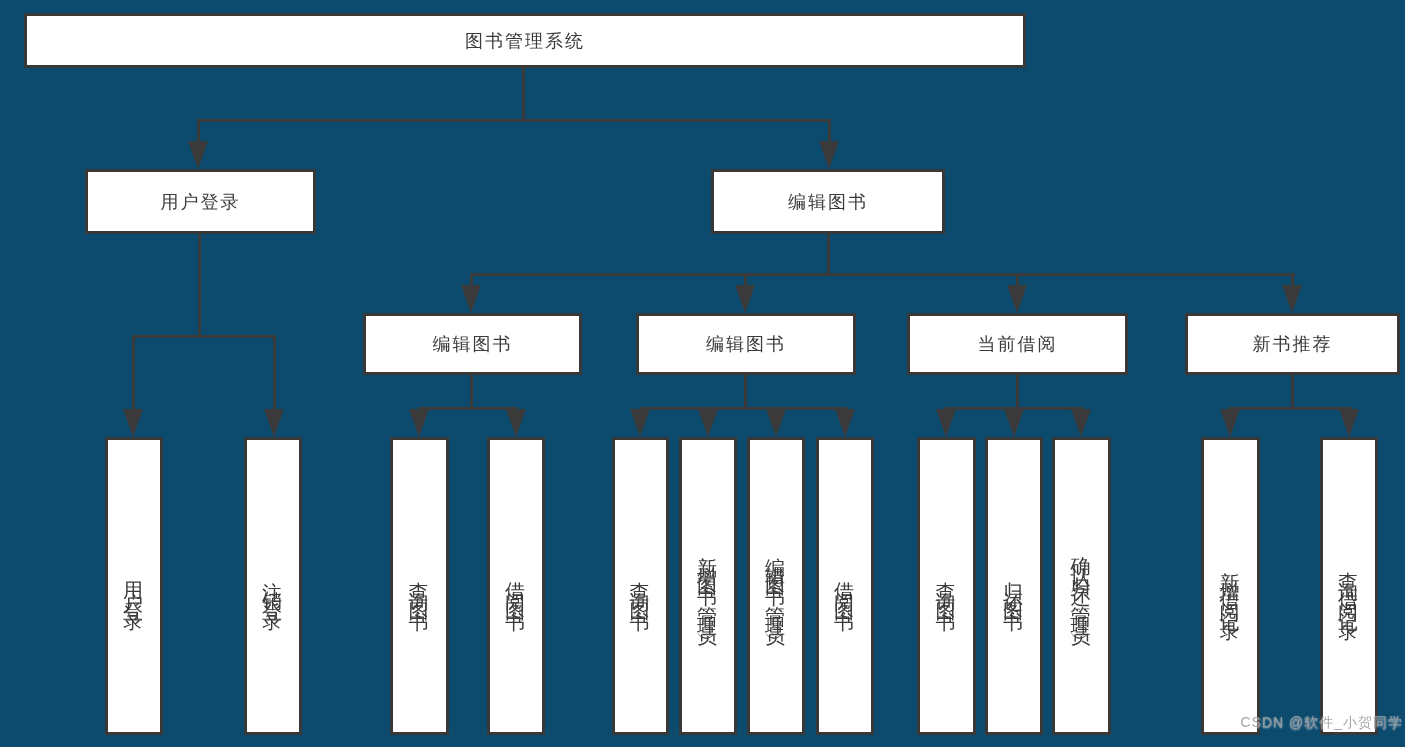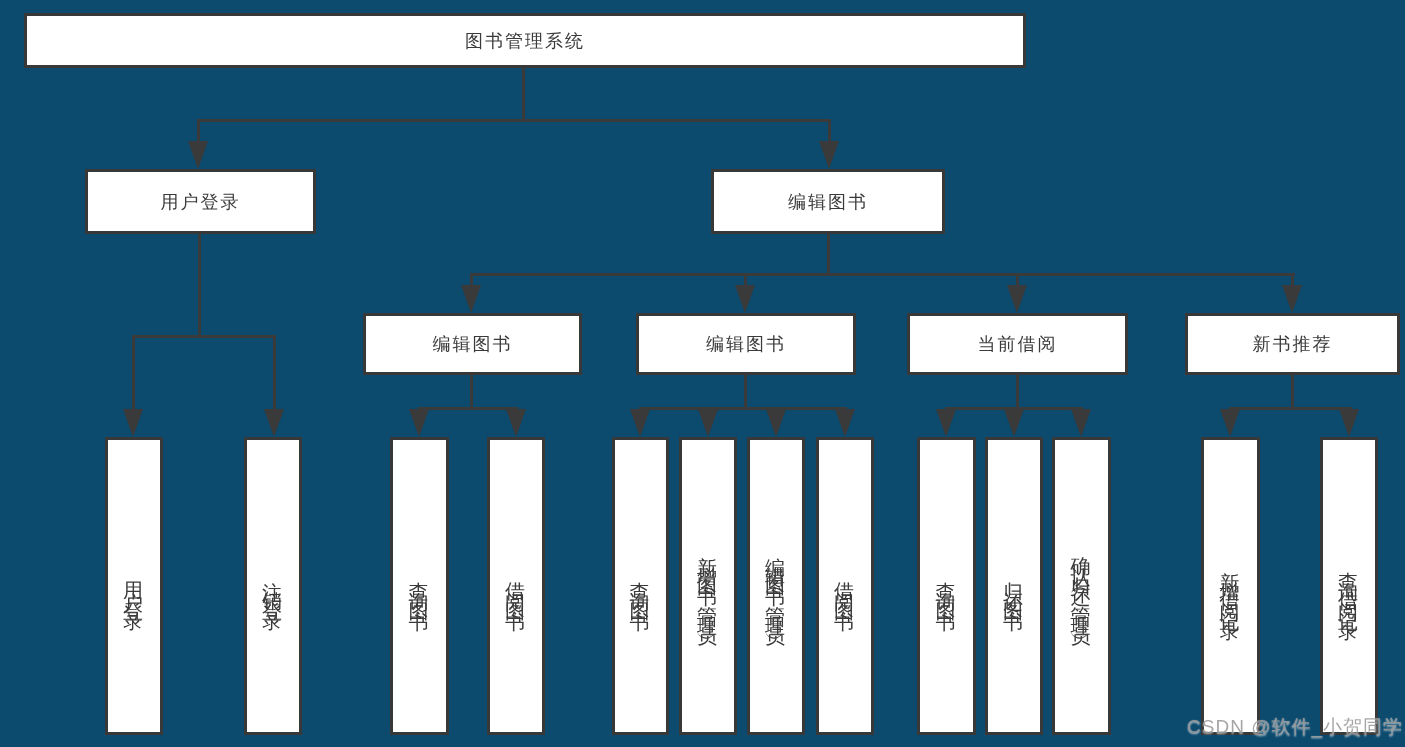--- a/index.html
+++ b/index.html
@@ -18,21 +18,21 @@
   }
   .hline{position:absolute;height:3px;background:#3a3a3a;z-index:1;}
   .vline{position:absolute;width:3px;background:#3a3a3a;z-index:1;}
   .arrow{
     position:absolute;width:0;height:0;z-index:1;
     border-left:10px solid transparent;border-right:10px solid transparent;
     border-top:28px solid #3a3a3a;
   }
   .watermark{
     position:absolute;right:2px;top:714px;z-index:5;
-    font-size:19px;letter-spacing:1px;color:#9e9e9e;opacity:.92;
+    font-size:14px;letter-spacing:1px;color:#9e9e9e;opacity:.92;
     text-shadow:0 1px 2px rgba(255,255,255,.85);
   }
 </style>
 </head>
 <body>
 
 <div id="canvas">
 
   <div class="box" style="left:24px;top:13px;width:1002px;height:55px">图书管理系统</div>
 

